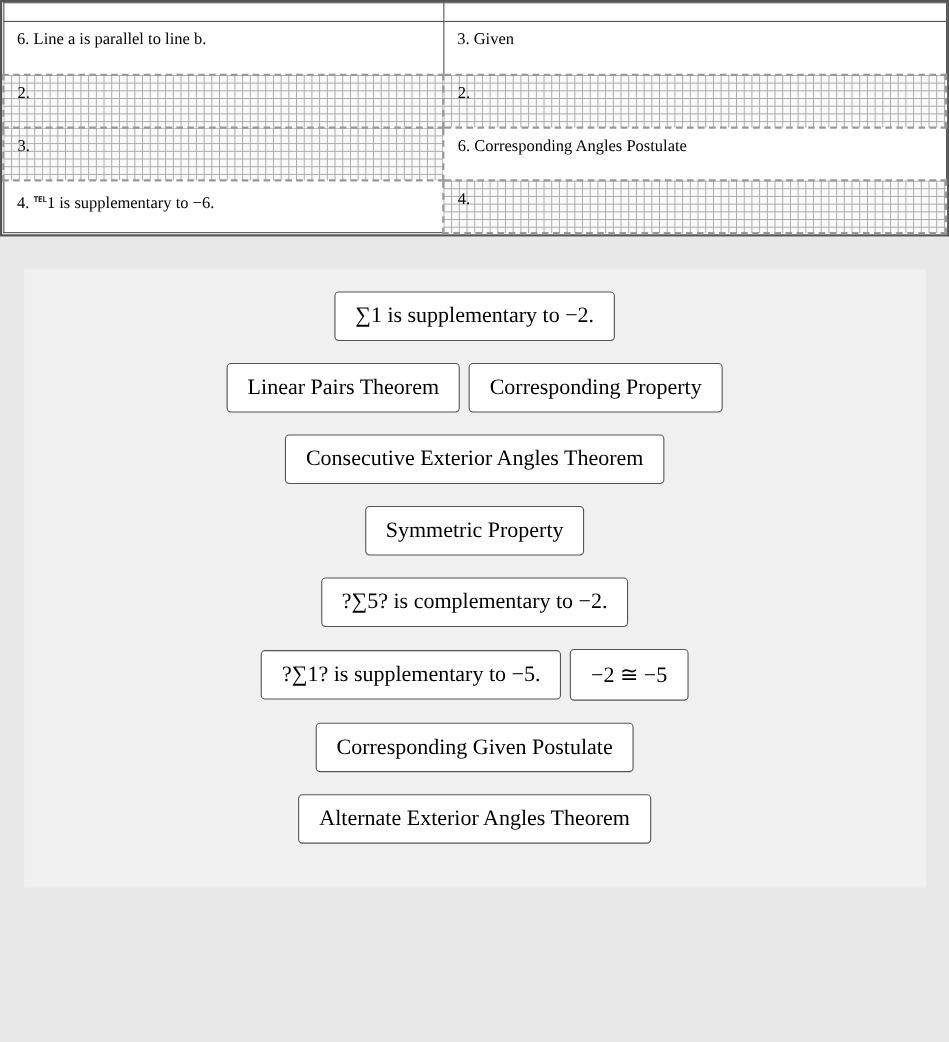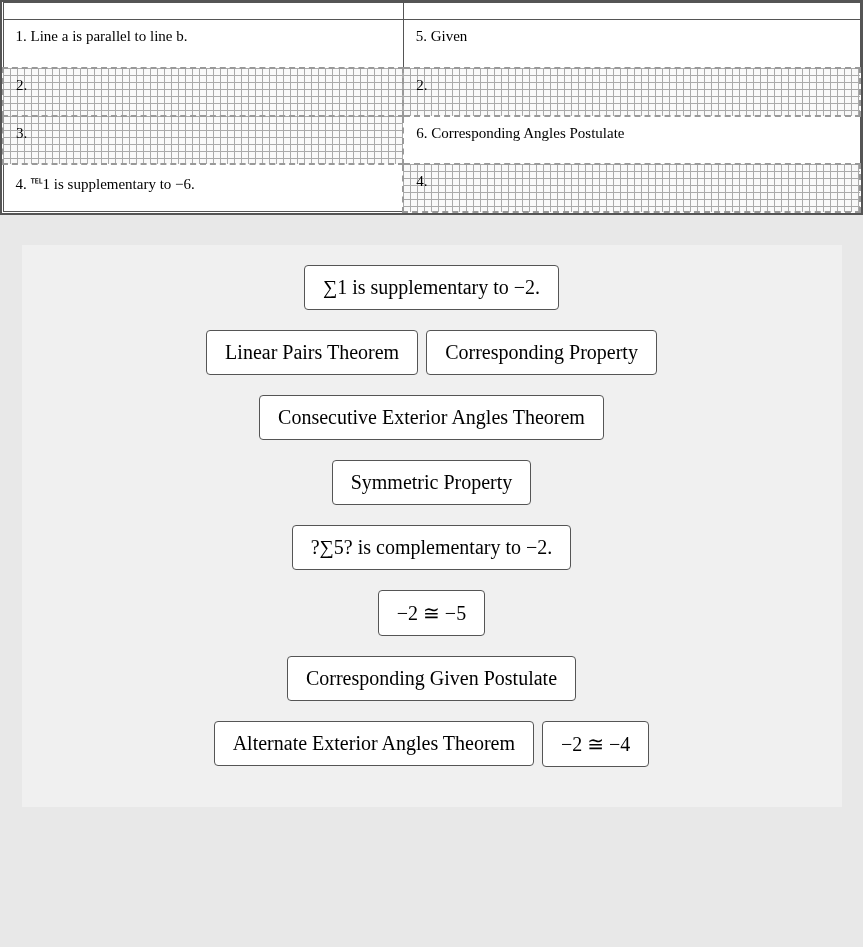--- a/index.html
+++ b/index.html
@@ -103,22 +103,22 @@
 <div class="table-section">
   <table>
     <thead>
       <tr>
         <th></th>
         <th></th>
       </tr>
     </thead>
     <tbody id="table-body">
     <tr>
-          <td>1. Line a is parallel to line b.</td>
-          <td>5. Given</td>
+          <td>6. Line a is parallel to line b.</td>
+          <td>3. Given</td>
         </tr>
         <tr>
           <td class="dashed-cell">2.</td>
           <td class="dashed-cell">2.</td>
         </tr>
         <tr>
           <td class="dashed-cell">3.</td>
           <td>6. Corresponding Angles Postulate</td>
         </tr>
         <tr>
@@ -141,23 +141,23 @@
       <div class="bank-row">
         <div class="answer-tile">Consecutive Exterior Angles Theorem</div>
       </div>
       <div class="bank-row">
         <div class="answer-tile">Symmetric Property</div>
       </div>
       <div class="bank-row">
         <div class="answer-tile">?∑5? is complementary to −2.</div>
       </div>
       <div class="bank-row">
+        <div class="answer-tile">?∑1? is supplementary to −5.</div>
         <div class="answer-tile">−2 ≅ −5</div>
       </div>
       <div class="bank-row">
         <div class="answer-tile">Corresponding Given Postulate</div>
       </div>
       <div class="bank-row">
         <div class="answer-tile">Alternate Exterior Angles Theorem</div>
-        <div class="answer-tile">−2 ≅ −4</div>
       </div>
     </div>
 </div>
 
 </body></html>

